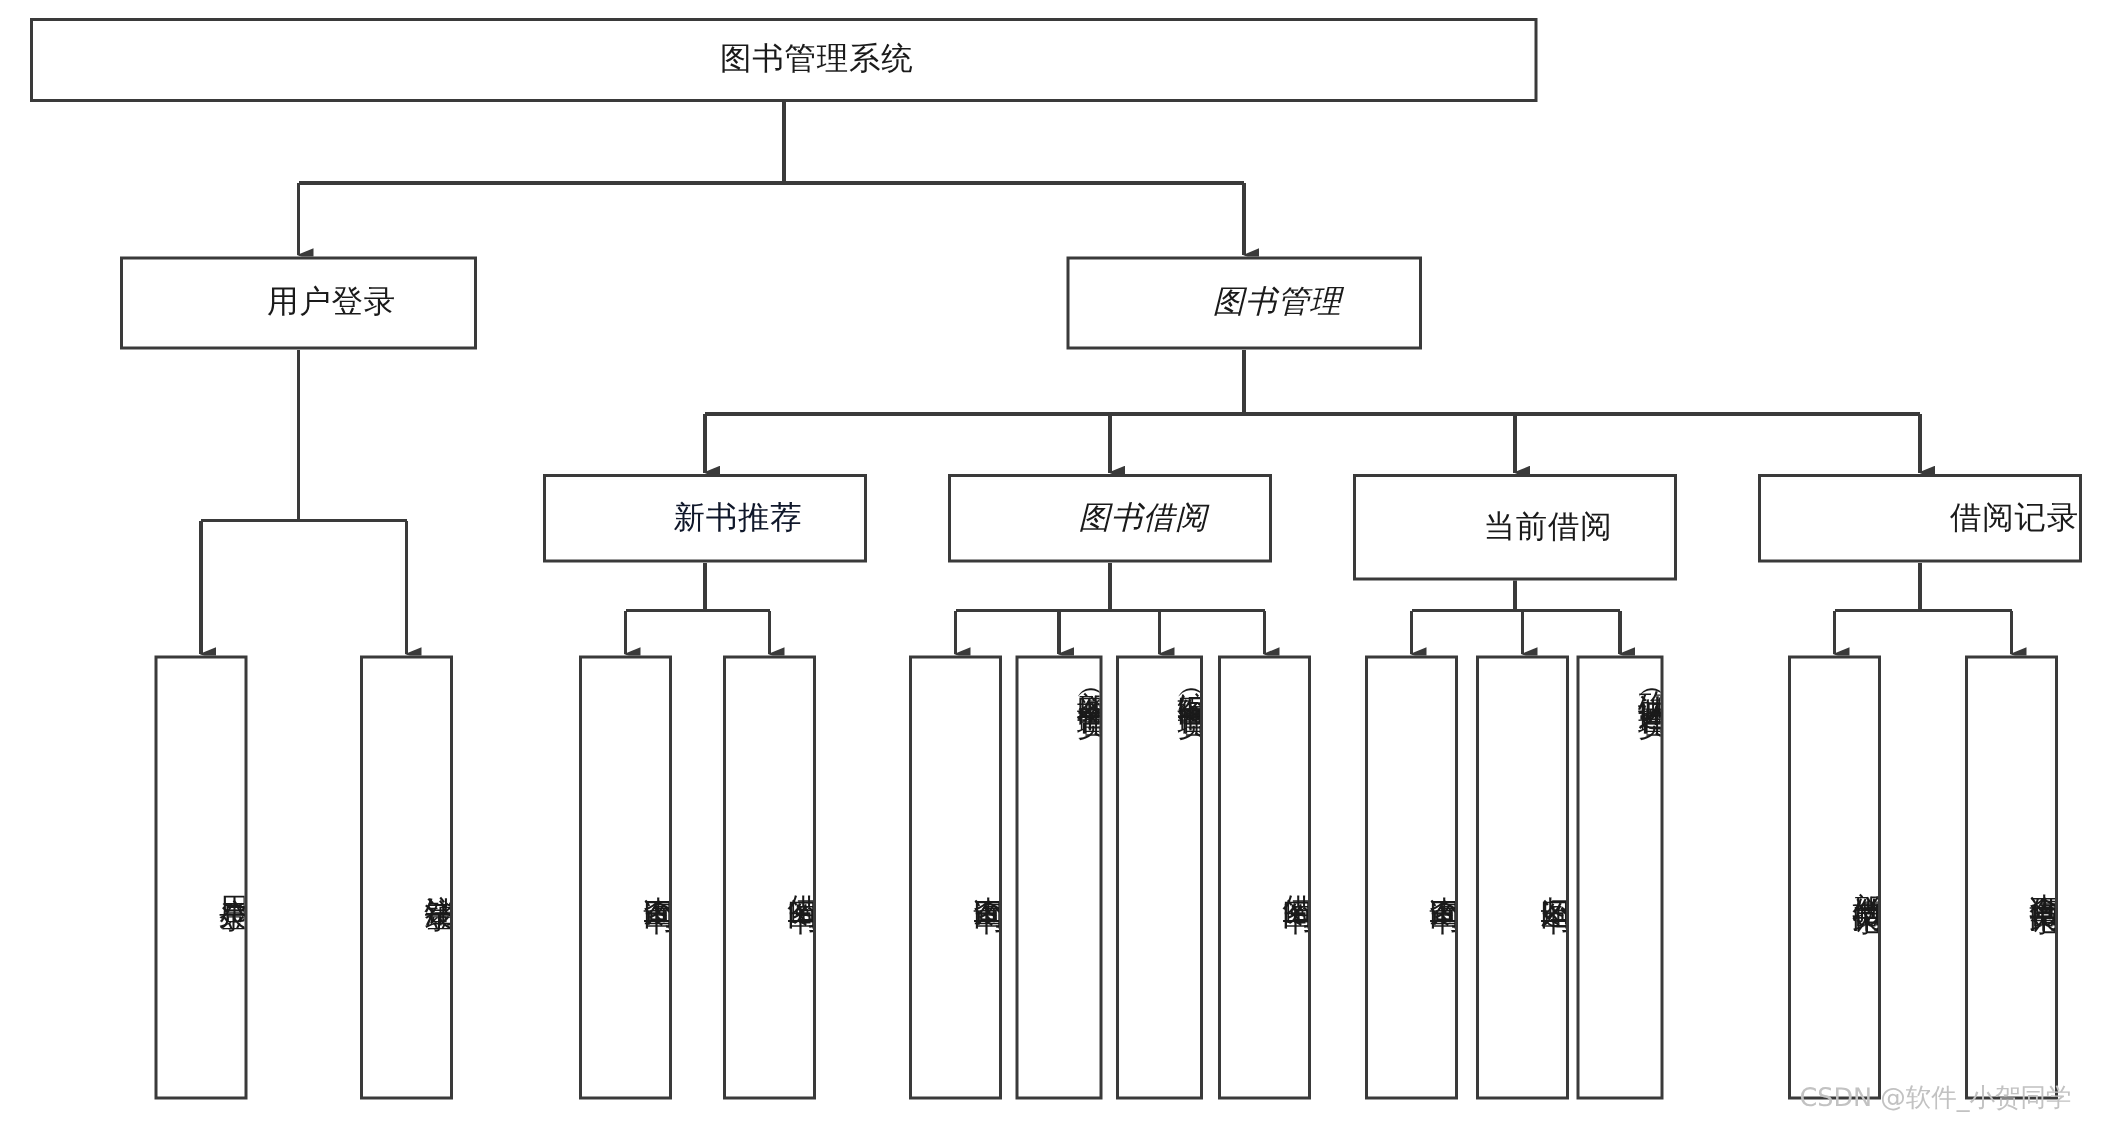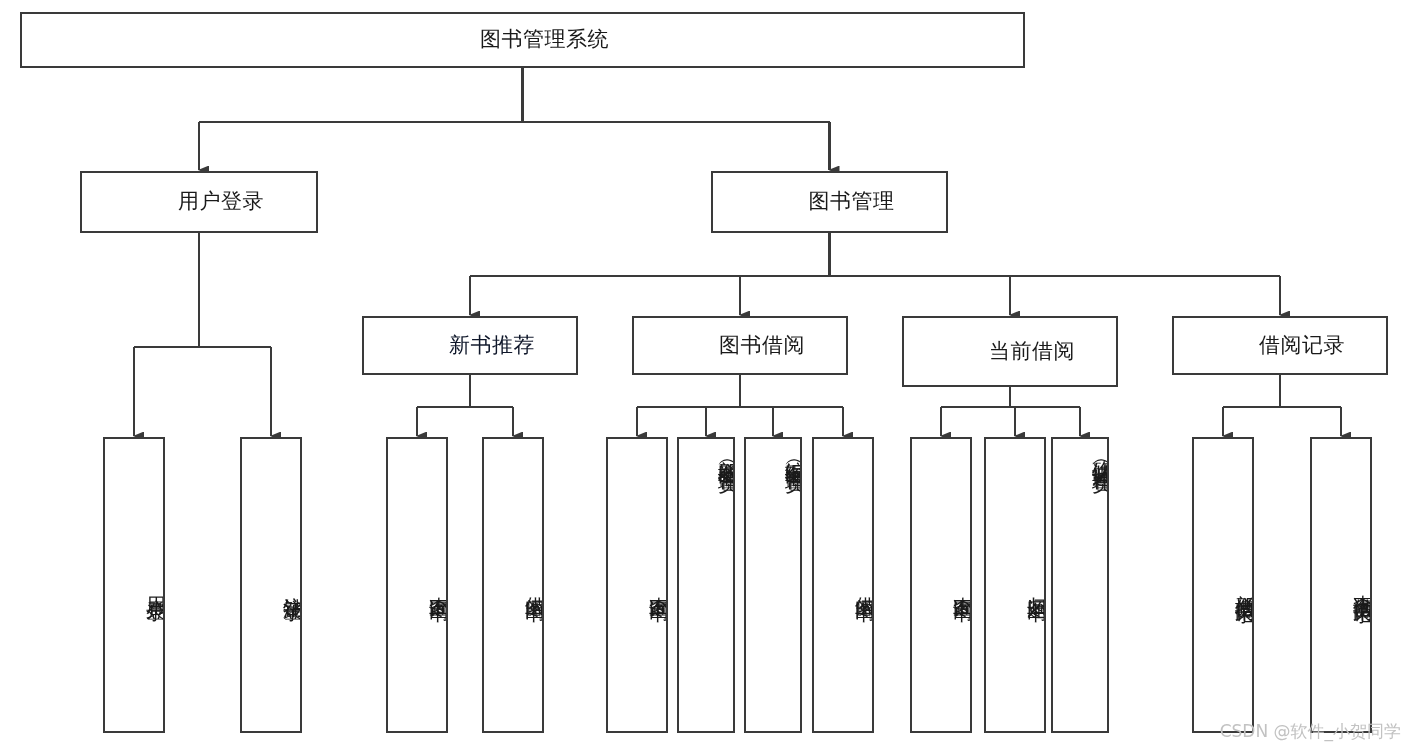--- a/index.html
+++ b/index.html
@@ -61,21 +61,21 @@
     letter-spacing: 2px;
     white-space: nowrap;
     font-family: "DejaVu Sans", "Liberation Sans", sans-serif;
   }
   .node-box.vertical.centered {
     align-items: center;
     padding-top: 0;
   }
   .watermark {
     position: absolute;
-    right: 4px;
+    right: 24px;
     bottom: 4px;
     font-size: 17px;
     color: #c2c2c2;
     font-family: "DejaVu Sans", "Liberation Sans", sans-serif;
     white-space: nowrap;
     user-select: none;
   }
 </style>
 </head>
 <body>
@@ -126,32 +126,32 @@
   </svg>
 
   <div id="node-layer">
       <div class="node-box" style="left: 20px; top: 12px; width: 1005px; height: 56px; border-color: rgb(58, 58, 58); background: rgb(255, 255, 255);">
         <span class="node-label-h" style="color: rgb(26, 26, 26);">图书管理系统</span>
       </div>
       <div class="node-box" style="left: 80px; top: 171px; width: 238px; height: 62px; border-color: rgb(58, 58, 58); background: rgb(255, 255, 255);">
         <span class="node-label-h" style="color: rgb(26, 26, 26);">用户登录</span>
       </div>
       <div class="node-box" style="left: 711px; top: 171px; width: 237px; height: 62px; border-color: rgb(58, 58, 58); background: rgb(255, 255, 255);">
-        <span class="node-label-h" style="color: rgb(26, 26, 26);">图书管理</span>
+        <span class="node-label-h" style="color: rgb(26, 26, 26); font-style: italic;">图书管理</span>
       </div>
       <div class="node-box" style="left: 362px; top: 316px; width: 216px; height: 59px; border-color: rgb(58, 58, 58); background: rgb(255, 255, 255);">
         <span class="node-label-h" style="color: #0f172a;">新书推荐</span>
       </div>
       <div class="node-box" style="left: 632px; top: 316px; width: 216px; height: 59px; border-color: rgb(58, 58, 58); background: rgb(255, 255, 255);">
-        <span class="node-label-h" style="color: rgb(26, 26, 26);">图书借阅</span>
+        <span class="node-label-h" style="color: rgb(26, 26, 26); font-style: italic;">图书借阅</span>
       </div>
       <div class="node-box" style="left: 902px; top: 316px; width: 216px; height: 71px; border-color: rgb(58, 58, 58); background: rgb(255, 255, 255);">
         <span class="node-label-h" style="color: rgb(26, 26, 26);">当前借阅</span>
       </div>
-      <div class="node-box" style="left: 1172px; top: 316px; width: 216px; height: 59px; border-color: rgb(58, 58, 58); background: rgb(255, 255, 255);">
+      <div class="node-box" style="left: 1172px; top: 316px; width: 216px; height: 59px; border-color: rgb(58, 58, 58); background: rgb(255, 255, 255); justify-content: flex-end;">
         <span class="node-label-h" style="color: rgb(26, 26, 26);">借阅记录</span>
       </div>
       <div class="node-box vertical centered" style="left: 103px; top: 437px; width: 62px; height: 296px; border-color: rgb(58, 58, 58); background: rgb(255, 255, 255);">
         <span class="node-label-v" style="color: rgb(26, 26, 26);">用户登录</span>
       </div>
       <div class="node-box vertical centered" style="left: 240px; top: 437px; width: 62px; height: 296px; border-color: rgb(58, 58, 58); background: rgb(255, 255, 255);">
         <span class="node-label-v" style="color: rgb(26, 26, 26);">注销登录</span>
       </div>
       <div class="node-box vertical centered" style="left: 386px; top: 437px; width: 62px; height: 296px; border-color: rgb(58, 58, 58); background: rgb(255, 255, 255);">
         <span class="node-label-v" style="color: rgb(26, 26, 26);">查询图书</span>

